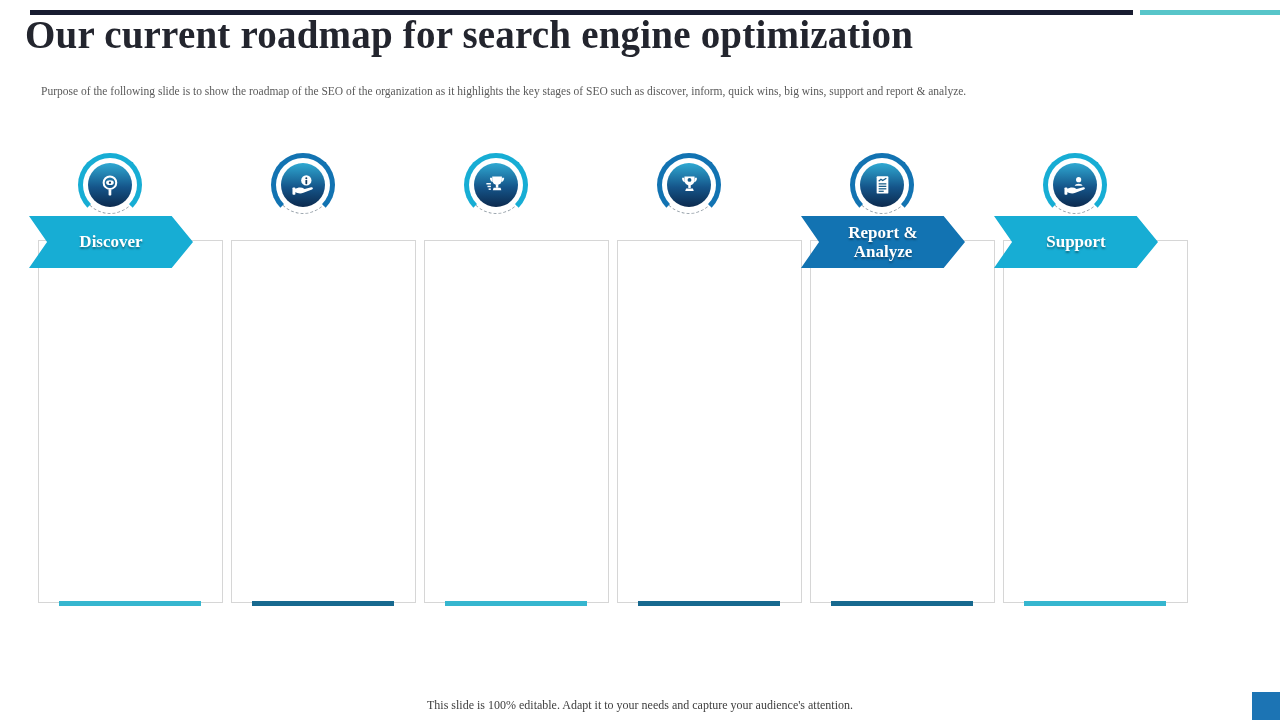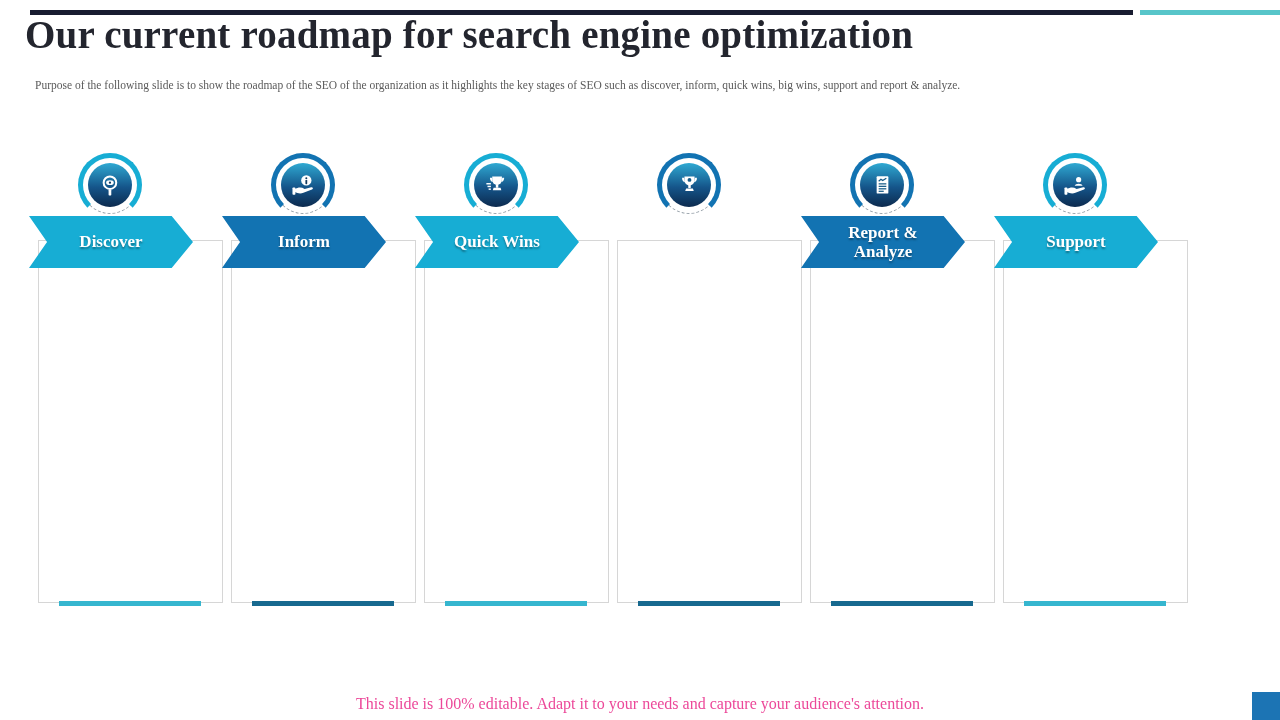--- a/index.html
+++ b/index.html
@@ -9,21 +9,21 @@
   }
   
   .topbar-dark { position:absolute; left:30px; top:10px; width:1103px; height:5px; background:var(--topbar-dark,#181C30); }
   .topbar-teal { position:absolute; left:1140px; top:10px; width:140px; height:5px; background:var(--topbar-teal,#57C5C9); }
 
   .title {
     position:absolute; left:25px; top:12px; margin:0;
     font-size:39px; font-weight:700; color:#23252E; letter-spacing:.2px; white-space:nowrap;
   }
   .subtitle {
-    position:absolute; left:25px; top:69px; margin:10px;
+    position:absolute; left:25px; top:69px; margin:16px;
     font-size:11.5px; color:#5A5A5A; white-space:nowrap;
   }
 
   
   .columns { position:absolute; left:38px; top:240px; display:flex; gap:8px; }
   .column { position:relative; width:185px; height:363px; }
   .column.cyan { --theme:var(--cyan,#17ADD4); --accent:var(--accent-cyan,#36B6CF); }
   .column.blue { --theme:var(--blue,#1273B2); --accent:var(--accent-blue,#17698F); }
 
   .box { position:absolute; inset:0; background:#fff; border:1px solid #D6D6D6; z-index:1; }
@@ -52,21 +52,21 @@
   .items { list-style:none; margin:0; padding:58px 8px 0 13px; }
   .items li { display:flex; align-items:flex-start; margin-bottom:7px; }
   .bullet { flex:0 0 auto; width:9px; margin-right:9px; color:#8C8C8C; font-size:13px; line-height:17px; }
   .txt { color:#595959; font-size:13px; line-height:17px; white-space:pre-line; }
   .txt.bold { font-weight:700; color:#3F3F3F; }
 
   .accent { position:absolute; left:21px; bottom:-3px; width:142px; height:5px; z-index:2; background:var(--accent); }
 
   .footer {
     position:absolute; left:0; right:0; bottom:7px; margin:0;
-    text-align:center; font-size:16px; color:#ec4899;
+    text-align:center; font-size:12px; color:#404040;
   }
   .corner { position:absolute; right:0; bottom:0; width:28px; height:28px; background:var(--corner,#1C74B4); }
 </style>
 </head>
 <body>
 
 <div class="slide" style="--cyan: #17ADD4; --blue: #1273B2; --accent-cyan: #36B6CF; --accent-blue: #17698F; --topbar-dark: #181C30; --topbar-teal: #57C5C9; --corner: #1C74B4;">
   <div class="topbar-dark"></div>
   <div class="topbar-teal"></div>
 
@@ -142,23 +142,20 @@
       <div class="badge-arc"></div>
       <div class="badge-core">
             <svg viewBox="0 0 24 24" width="27" height="27">
               <circle cx="14.5" cy="7.5" r="4.6" fill="#fff"></circle>
               <circle cx="14.5" cy="5.6" r="0.9" fill="#123A5E"></circle>
               <rect x="13.7" y="7" width="1.6" height="3.8" rx="0.5" fill="#123A5E"></rect>
               <path d="M4 15.5c3.5-2.2 6-2.2 9-.4l5.8-1.6c1.6-.4 2.2 1.5.7 2.1l-7.6 2.9c-2.6 1-5 .6-7.9-.9z" fill="#fff"></path>
               <rect x="2.2" y="13.8" width="2.6" height="6.4" rx="0.7" fill="#fff"></rect>
             </svg>
           </div>
-    </div>
-    <div class="banner">
-      <span class="banner-label">Inform</span>
     </div>
     <ul class="items">
           <li>
             <span class="bullet">›</span>
             <span class="txt">Add text here</span>
           </li>
           <li>
             <span class="bullet">›</span>
             <span class="txt">Add text here</span>
           </li>
@@ -208,23 +205,20 @@
               <path d="M7.9 5H6.2c-.1 2 .8 3.4 2.4 3.9z" fill="#fff"></path>
               <path d="M17.1 5h1.7c.1 2-.8 3.4-2.4 3.9z" fill="#fff"></path>
               <rect x="11.4" y="11" width="2.2" height="3" fill="#fff"></rect>
               <path d="M9.4 14h6.2l.7 2.2H8.7z" fill="#fff"></path>
               <rect x="3" y="9.8" width="4" height="1.3" fill="#fff"></rect>
               <rect x="4" y="12.2" width="3" height="1.3" fill="#fff"></rect>
               <rect x="5" y="14.6" width="2" height="1.3" fill="#fff"></rect>
             </svg>
           </div>
     </div>
-    <div class="banner">
-      <span class="banner-label">Quick Wins</span>
-    </div>
     <ul class="items">
           <li>
             <span class="bullet">›</span>
             <span class="txt bold">Low Effort, Big Wins</span>
           </li>
           <li>
             <span class="bullet">›</span>
             <span class="txt">On page optimization</span>
           </li>
           <li>

